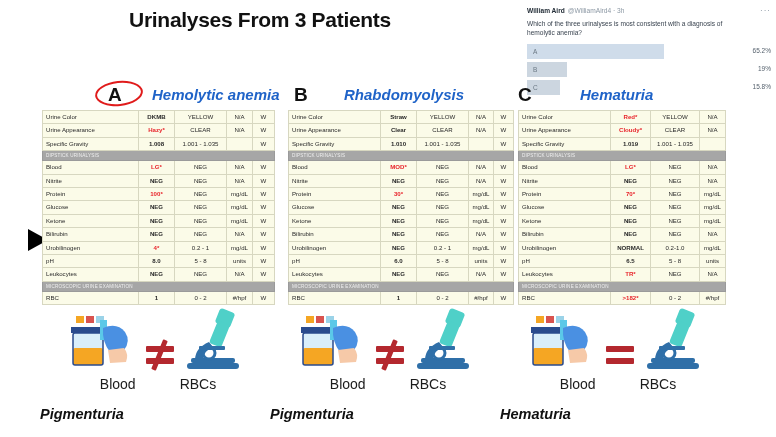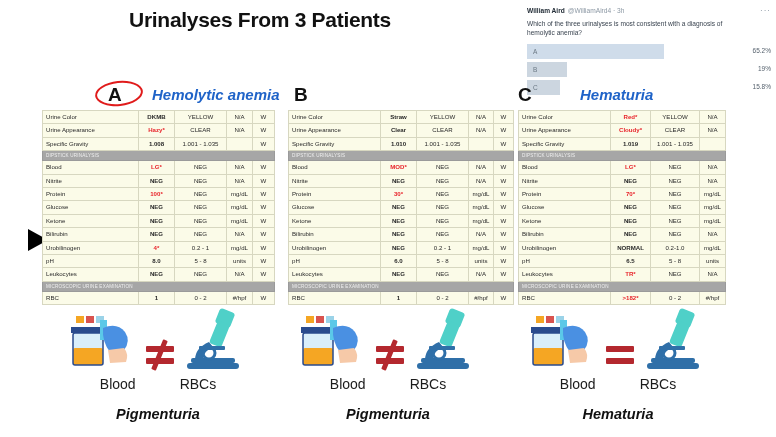--- a/index.html
+++ b/index.html
@@ -88,21 +88,21 @@
   td.units   { text-align: center; }
   td.flagcol { text-align: center; }
   td.result.abn { color: #e8232a; }
 
   
   .fig { position: absolute; }
   .fig-row { display: flex; align-items: flex-end; justify-content: center; gap: 2px; }
   .cuplab { display: flex; justify-content: center; gap: 44px; margin-top: 2px; }
   .cuplab span { font-size: 14px; color: #1b1b1b; }
   .concl {
-    text-align: center; margin-top: 14px;
+    margin-top: 14px;
     font-size: 14.5px; font-weight: 700; font-style: italic; color: #111;
   }
   .opsym { position: relative; width: 34px; height: 40px; }
   .opbar { position: absolute; left: 3px; width: 28px; height: 6px; background: #b4282e; border-radius: 1px; }
   .opbar.t { top: 12px; }
   .opbar.b { top: 24px; }
   .opslash {
     position: absolute; left: 14px; top: 5px; width: 5px; height: 32px;
     background: #b4282e; transform: rotate(22deg); border-radius: 1px;
   }
@@ -260,20 +260,21 @@
             <td class="units">#/hpf</td>
             <td class="flagcol">W</td>
           </tr>
         </tbody>
     </table>
   </div>
 
   <div class="panel" id="panel-b" style="left:288px; width:225px;">
     <div class="panel-hdr">
       <div class="letter" style="left:6px;">B</div>
+      <div class="dx" style="left:56px;">Rhabdomyolysis</div>
     </div>
     <table class="ua" id="table-b" style="width:225px;">
       <colgroup>
           <col style="width:92px">
           <col style="width:36px">
           <col style="width:52px">
           <col style="width:25px">
           <col style="width:20px">
         </colgroup>
       <tbody>

